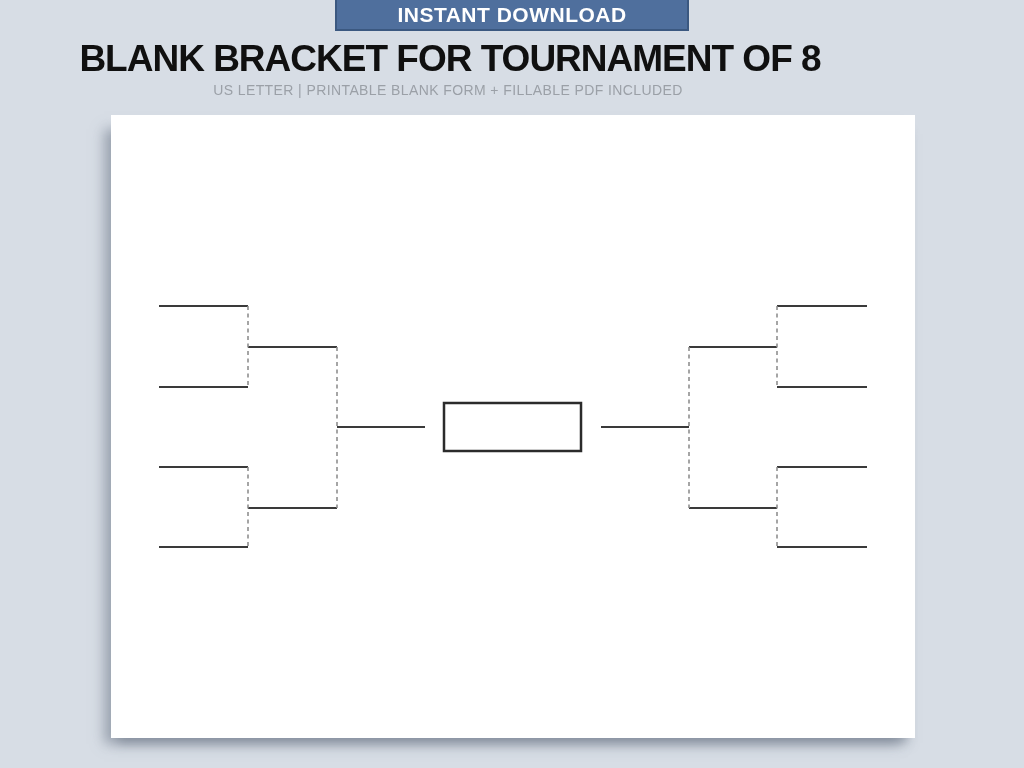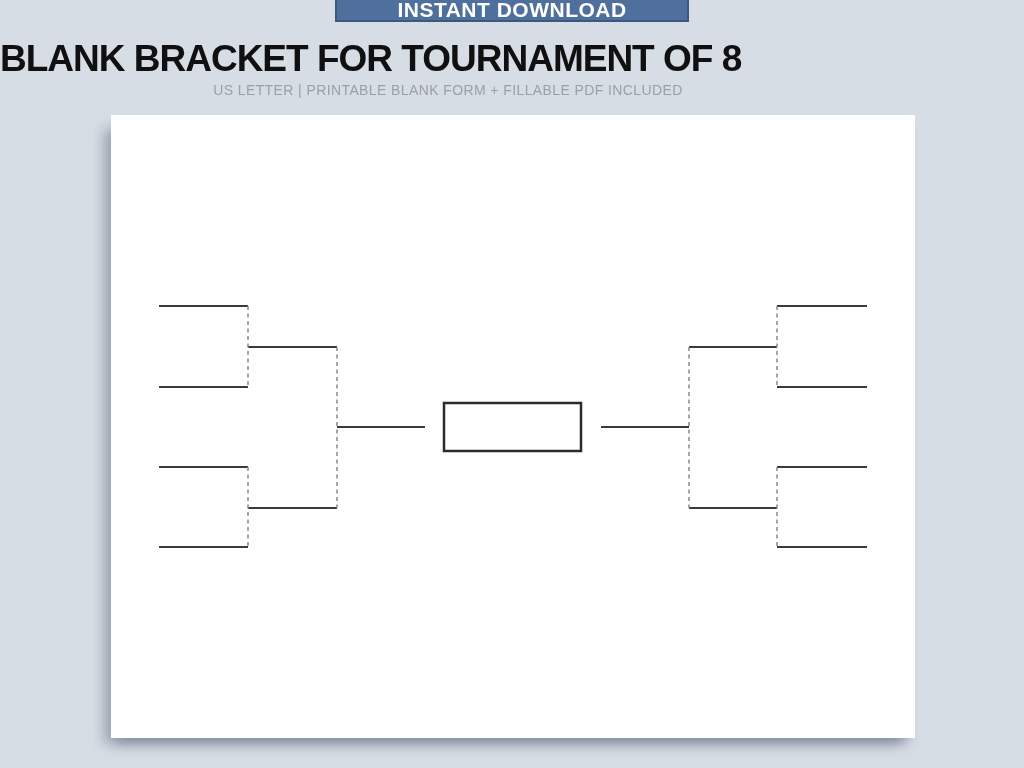--- a/index.html
+++ b/index.html
@@ -8,33 +8,34 @@
     --solid:#3a3a3a; --dashed:#8f8f8f; --box:#2b2b2b;
   }
   *{margin:0;padding:0;box-sizing:border-box;}
   html,body{width:1024px;height:768px;overflow:hidden;}
   body{
     background:var(--bg);
     font-family:"Liberation Sans", sans-serif;
     position:relative;
   }
   .badge{
-    position:absolute; left:335px; top:0; width:354px; height:22px;
+    position:absolute; left:335px; top:0; width:354px; height:31px;
     background:var(--badge-bg);
     border:2px solid var(--badge-border);
     border-top:none;
     display:flex; align-items:center; justify-content:center;
   }
   .badge span{
     color:var(--badge-text);
     font-size:21px; font-weight:bold; letter-spacing:.5px;
     white-space:nowrap;
   }
   .title{
     position:absolute; left:0; top:38px; width:900px;
+    text-align:center;
     color:var(--title);
     font-size:37px; font-weight:bold; letter-spacing:-1px;
     white-space:nowrap;
   }
   .subtitle{
     position:absolute; left:0; top:82px; width:896px;
     text-align:center;
     color:var(--subtitle);
     font-size:14px; font-weight:normal; letter-spacing:.4px;
     white-space:nowrap;

